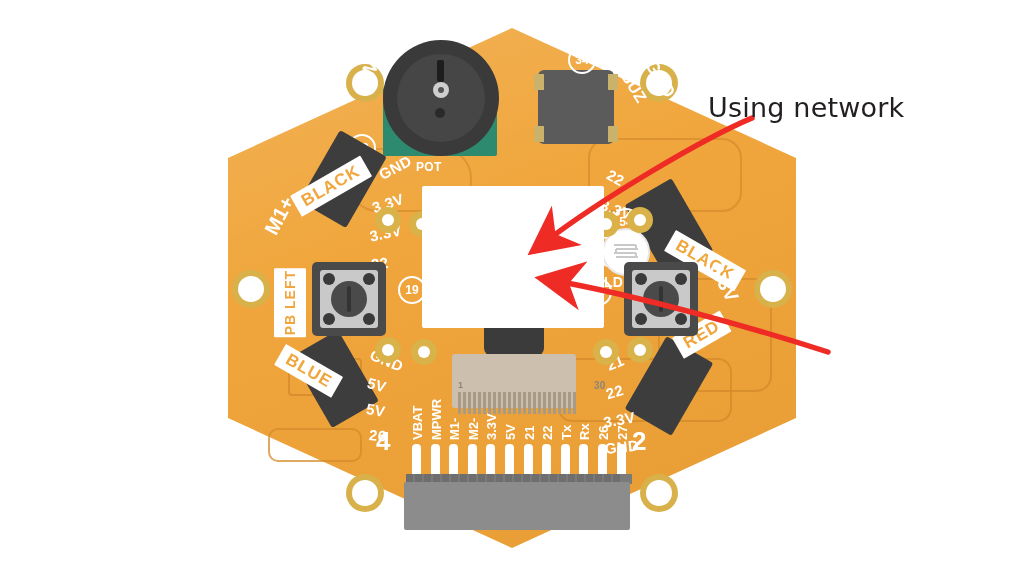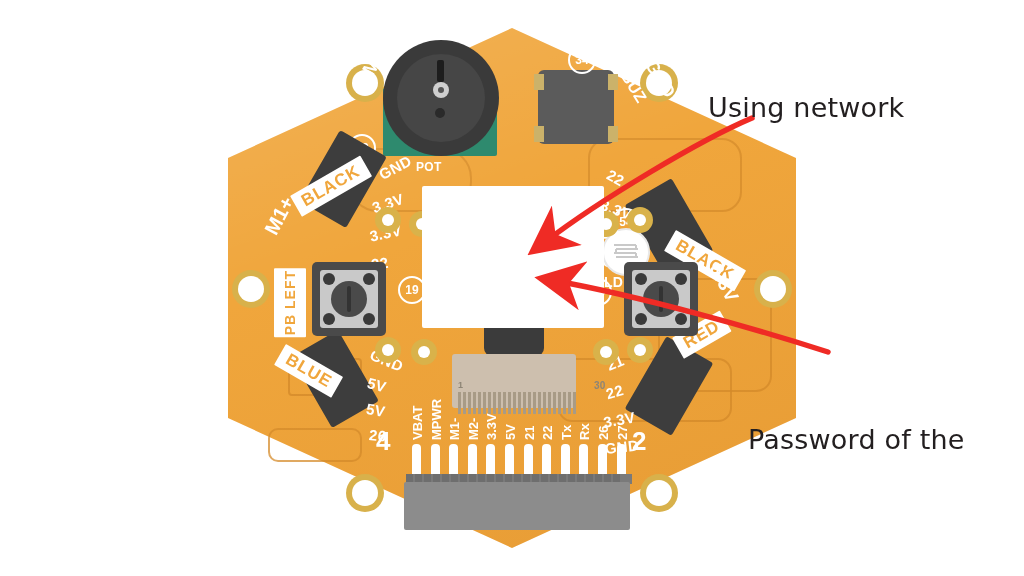--- a/index.html
+++ b/index.html
@@ -327,16 +327,15 @@
       </marker>
     </defs>
     <path d="M752,118 C700,140 600,200 545,242" stroke="#ef2b25" stroke-width="5.5" fill="none" stroke-linecap="round" marker-end="url(#ah)"></path>
     <path d="M828,352 C760,330 640,296 556,281" stroke="#ef2b25" stroke-width="5.5" fill="none" stroke-linecap="round" marker-end="url(#ah)"></path>
   </svg>
 
   <div class="note" style="left:708px;top:28px;">
     <div>Using network</div>
   </div>
   <div class="note" style="left:748px;top:360px;">
-    <div>Password of the</div>
   </div>
 
 </div>
 
 </body></html>

